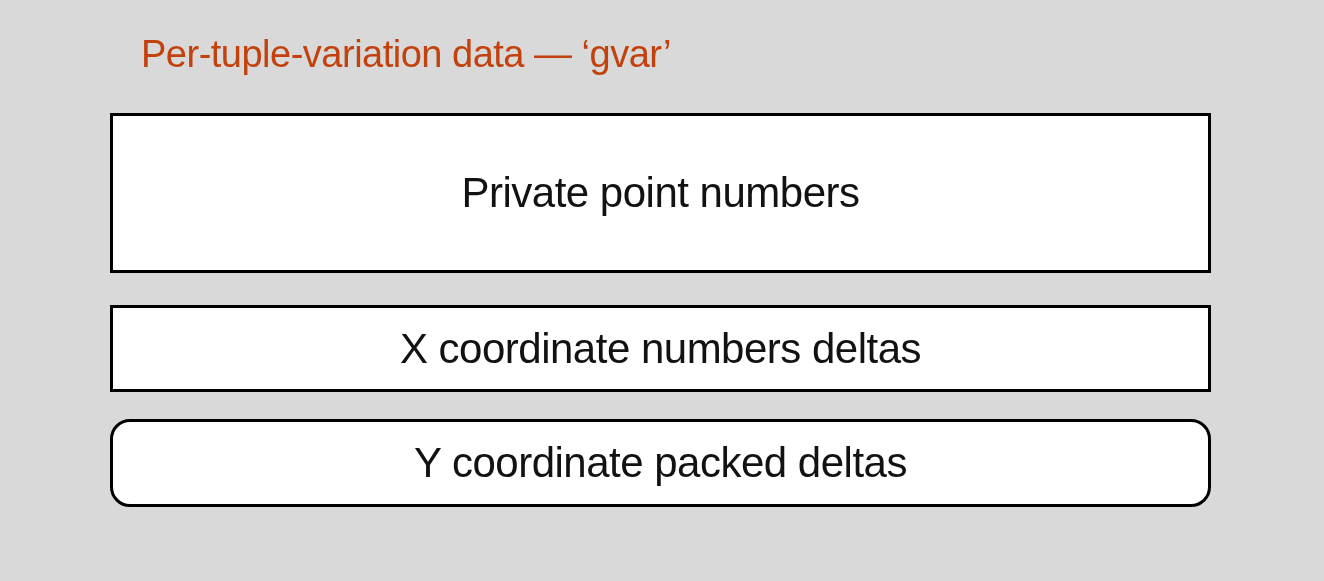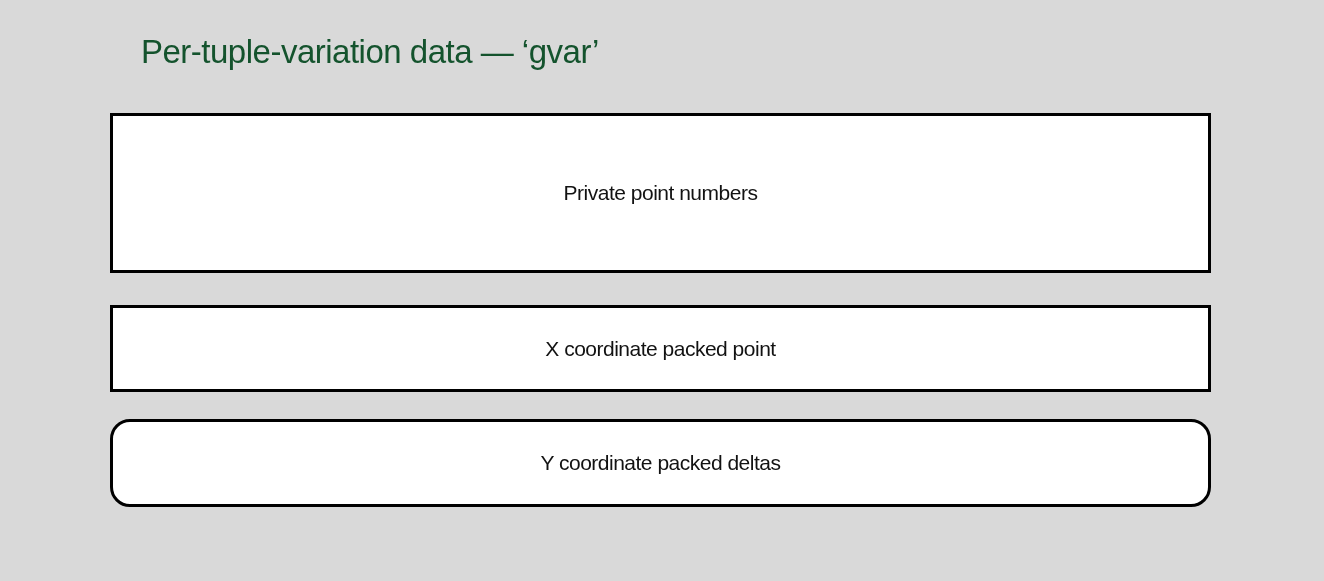--- a/index.html
+++ b/index.html
@@ -8,57 +8,57 @@
     height: 581px;
     overflow: hidden;
     font-family: "Liberation Sans", sans-serif;
   }
   body { background: #d9d9d9; position: relative; }
 
   .diagram-title {
     position: absolute;
     left: 141px;
     top: 33px;
-    font-size: 33px;
+    font-size: 38px;
     letter-spacing: -0.5px;
-    color: #14532d;
+    color: #c2410c;
   }
 
   .box {
     position: absolute;
     left: 110px;
     width: 1101px;
     background: #ffffff;
     border: 3px solid #000000;
     display: flex;
     flex-direction: column;
     justify-content: center;
     align-items: center;
     text-align: center;
     color: #121212;
   }
   .box .line {
-    font-size: 21px;
+    font-size: 42px;
     line-height: 58px;
     letter-spacing: -0.5px;
     white-space: nowrap;
   }
 
   #box-private { top: 113px; height: 160px; }
   #box-xdeltas { top: 305px; height: 87px; }
   #box-ydeltas { top: 419px; height: 88px; border-radius: 20px; }
 </style>
 </head>
 <body>
 
 <div class="diagram-title">Per-tuple-variation data — ‘gvar’</div>
 
 <div id="box-private" class="box">
   <div class="line">Private point numbers</div>
 </div>
 
 <div id="box-xdeltas" class="box">
-  <div class="line">X coordinate packed point</div>
+  <div class="line">X coordinate numbers deltas</div>
 </div>
 
 <div id="box-ydeltas" class="box">
   <div class="line">Y coordinate packed deltas</div>
 </div>
 
 </body></html>

